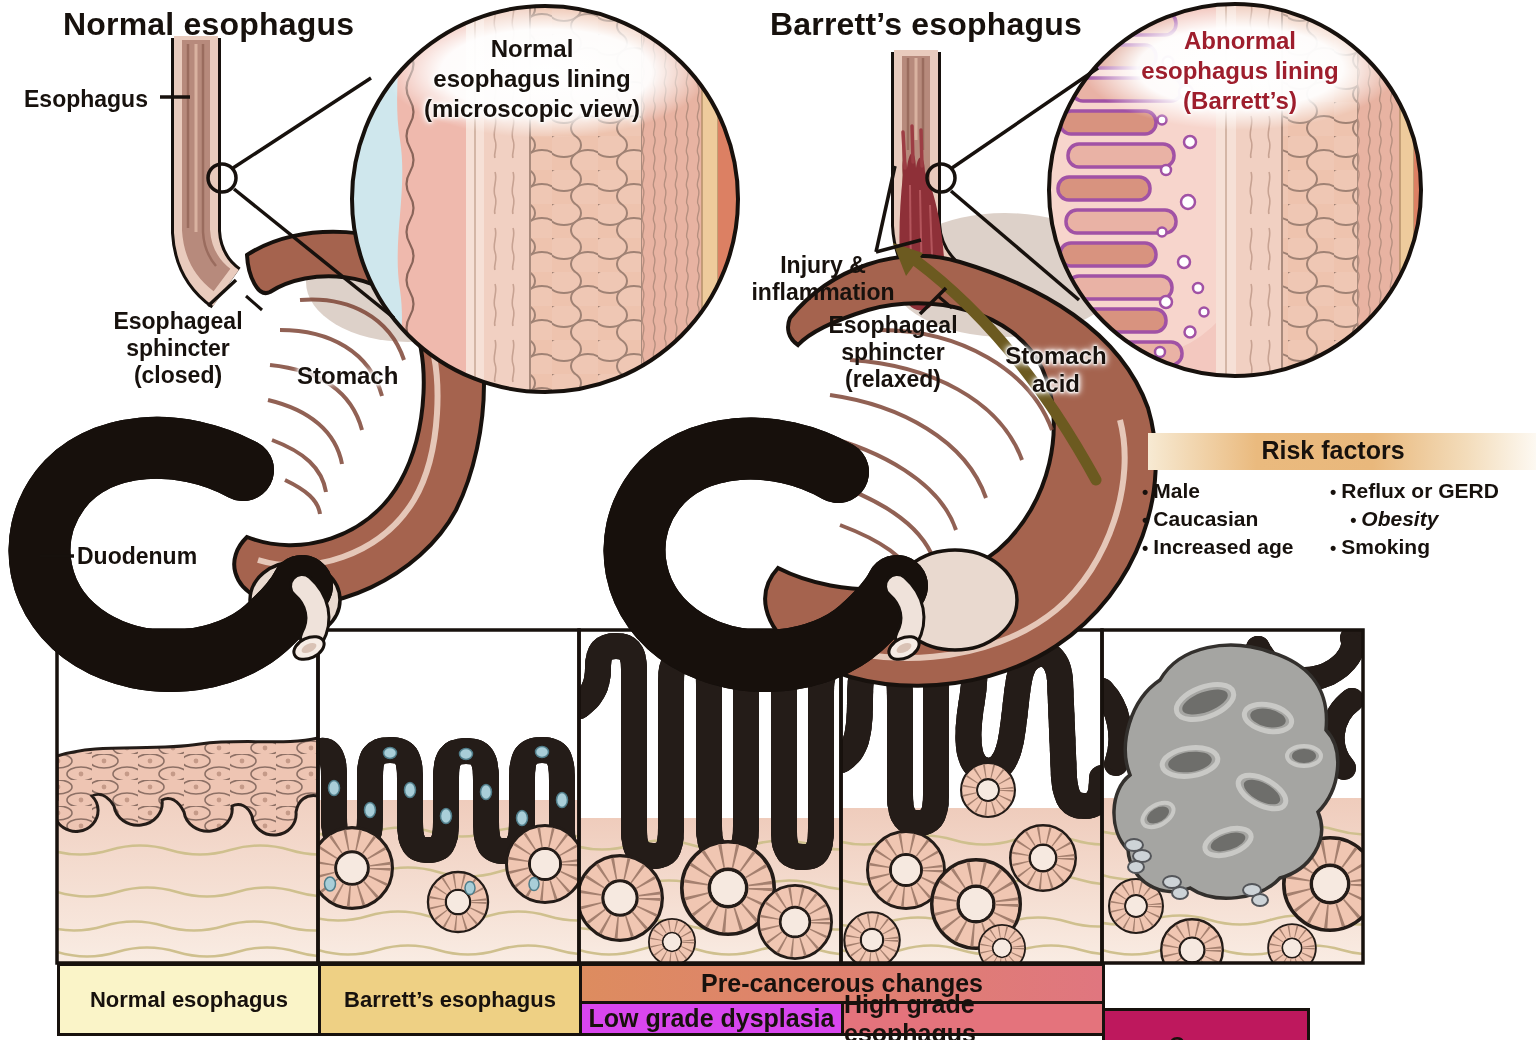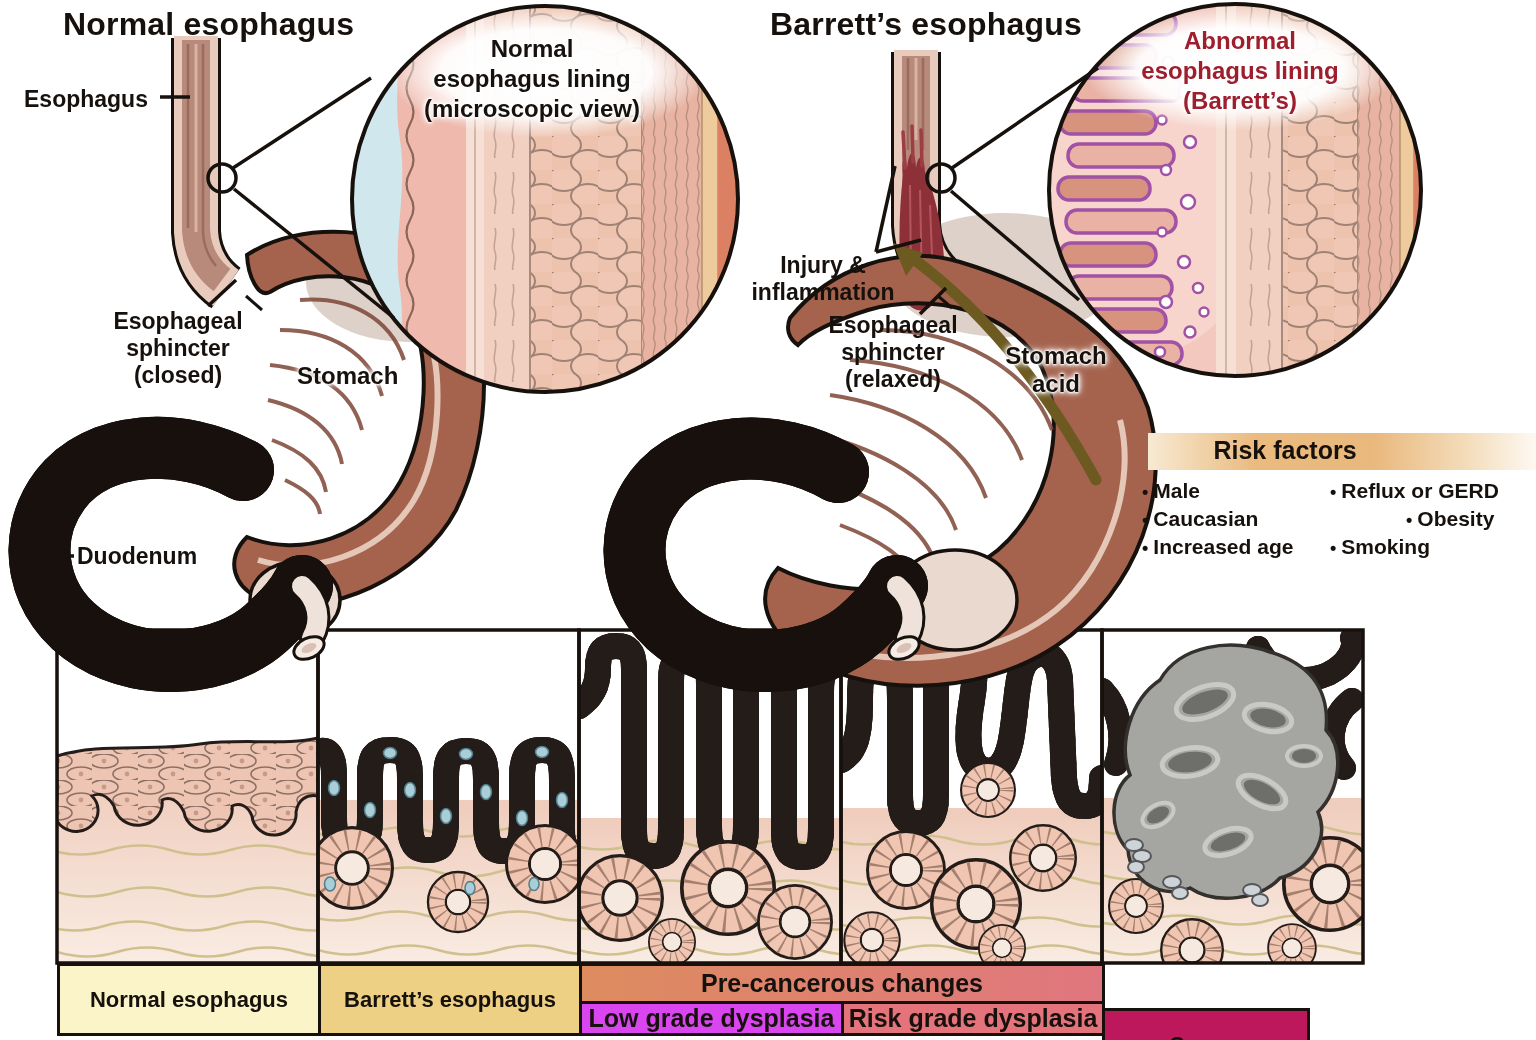--- a/index.html
+++ b/index.html
@@ -6,21 +6,21 @@
   .canvas{position:relative;width:1536px;height:1040px;background:#fff;overflow:hidden;
           font-family:"Liberation Sans",sans-serif;border-radius:6px;}
   svg{position:absolute;left:0;top:0;}
   .lbl{position:absolute;font-weight:bold;color:#17110d;white-space:pre-line;line-height:1.18;}
   .ctr{text-align:center;}
   .glow{text-shadow:0 0 4px #fff,0 0 6px #fff,0 0 9px #fff,0 1px 2px #fff,0 -1px 2px #fff;}
   .title{font-size:32px;letter-spacing:.2px;}
   .anat{font-size:23px;}
   .inset-cap{font-size:24px;line-height:1.25;}
   .risk-band{position:absolute;left:1148px;top:433px;width:388px;height:37px;}
-  .risk-title{position:absolute;left:1100px;top:436px;width:370px;text-align:center;
+  .risk-title{position:absolute;left:1148px;top:436px;width:370px;text-align:center;
               font-size:25px;font-weight:bold;color:#17110d;}
   .risk-item{position:absolute;font-size:21px;font-weight:bold;color:#17110d;}
   .risk-item::before{content:"•  ";font-size:18px;}
   .stage{position:absolute;display:flex;align-items:center;justify-content:center;
          border:3px solid #17110d;font-weight:bold;font-size:22px;color:#17110d;box-sizing:border-box;}
   .stage.small{font-size:25px;}
 </style>
 </head>
 <body>
 <div class="canvas">
@@ -480,23 +480,23 @@
 <div class="lbl inset-cap ctr glow" style="left: 1090px; top: 26px; width: 300px; color: rgb(158, 30, 45);">Abnormal
 esophagus lining
 (Barrett’s)</div>
 
 <div class="risk-band" style="background: linear-gradient(90deg, rgb(247, 234, 211) 0%, rgb(234, 186, 126) 28%, rgb(233, 184, 124) 58%, rgb(243, 220, 186) 82%, rgb(253, 249, 242) 100%);"></div>
 <div class="risk-title">Risk factors</div>
 <div class="risk-item" style="left:1142px;top:479px;">Male</div>
 <div class="risk-item" style="left:1142px;top:507px;">Caucasian</div>
 <div class="risk-item" style="left:1142px;top:535px;">Increased age</div>
 <div class="risk-item" style="left:1330px;top:479px;">Reflux or GERD</div>
-<div class="risk-item" style="left:1406px;top:507px;">Obesity</div>
+<div class="risk-item" style="left:1350px;top:507px;font-style:italic;">Obesity</div>
 <div class="risk-item" style="left:1330px;top:535px;">Smoking</div>
 
 <div class="stage" style="left: 57px; top: 963px; width: 264px; height: 73px; background-color: rgb(250, 244, 200);">Normal esophagus</div>
 <div class="stage" style="left: 318px; top: 963px; width: 264px; height: 73px; background-color: rgb(238, 208, 132);">Barrett’s esophagus</div>
 <div class="stage small" style="left: 579px; top: 963px; width: 526px; height: 41px; background: linear-gradient(90deg, rgb(221, 140, 95) 0%, rgb(224, 118, 127) 100%);">Pre-cancerous changes</div>
 <div class="stage small" style="left: 579px; top: 1001px; width: 265px; height: 35px; background-color: #d946ef;">Low grade dysplasia</div>
-<div class="stage small" style="left: 841px; top: 1001px; width: 264px; height: 35px; background-color: rgb(228, 115, 124);">Risk grade dysplasia</div>
+<div class="stage small" style="left: 841px; top: 1001px; width: 264px; height: 35px; background-color: rgb(228, 115, 124);">High grade esophagus</div>
 <div class="stage" style="left: 1102px; top: 963px; width: 208px; height: 73px; background-color: #be185d; margin-top: 45px;">Cancer</div>
 
 </div>
 
 </body></html>

